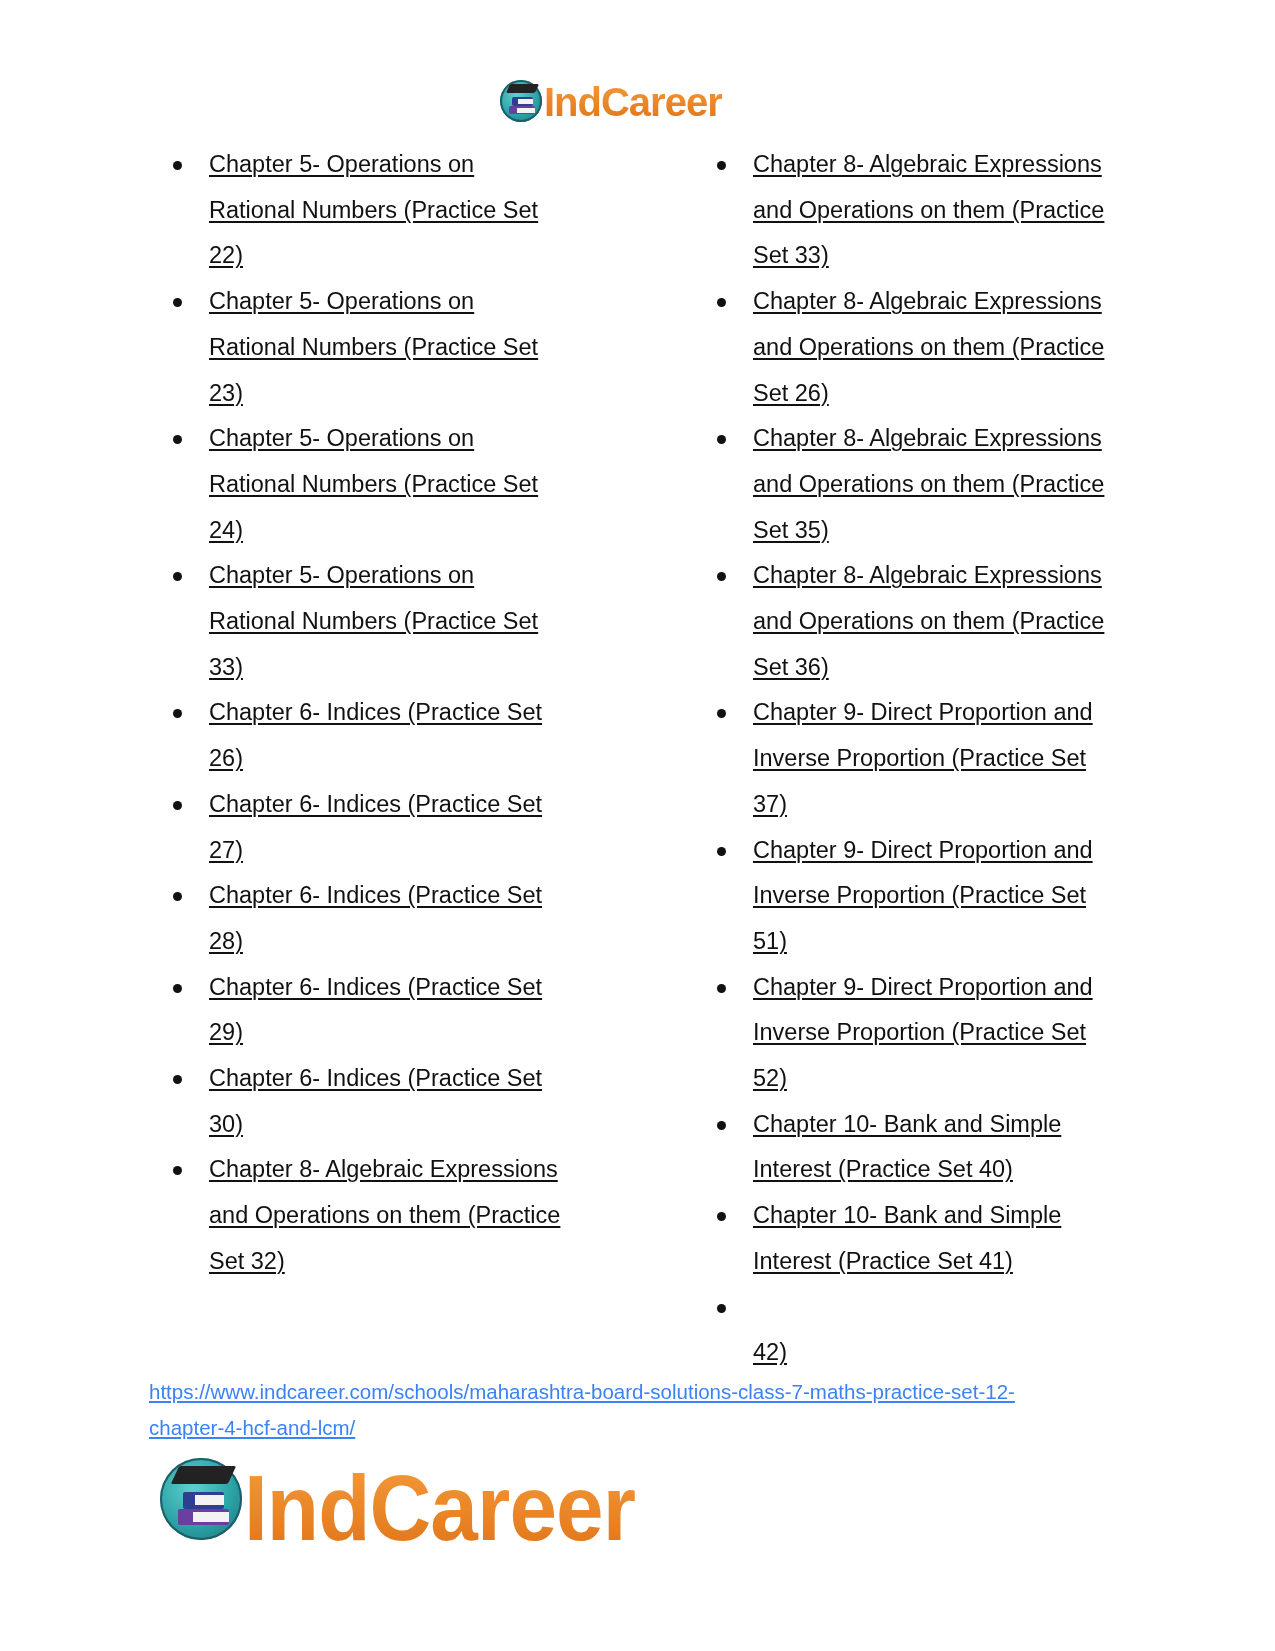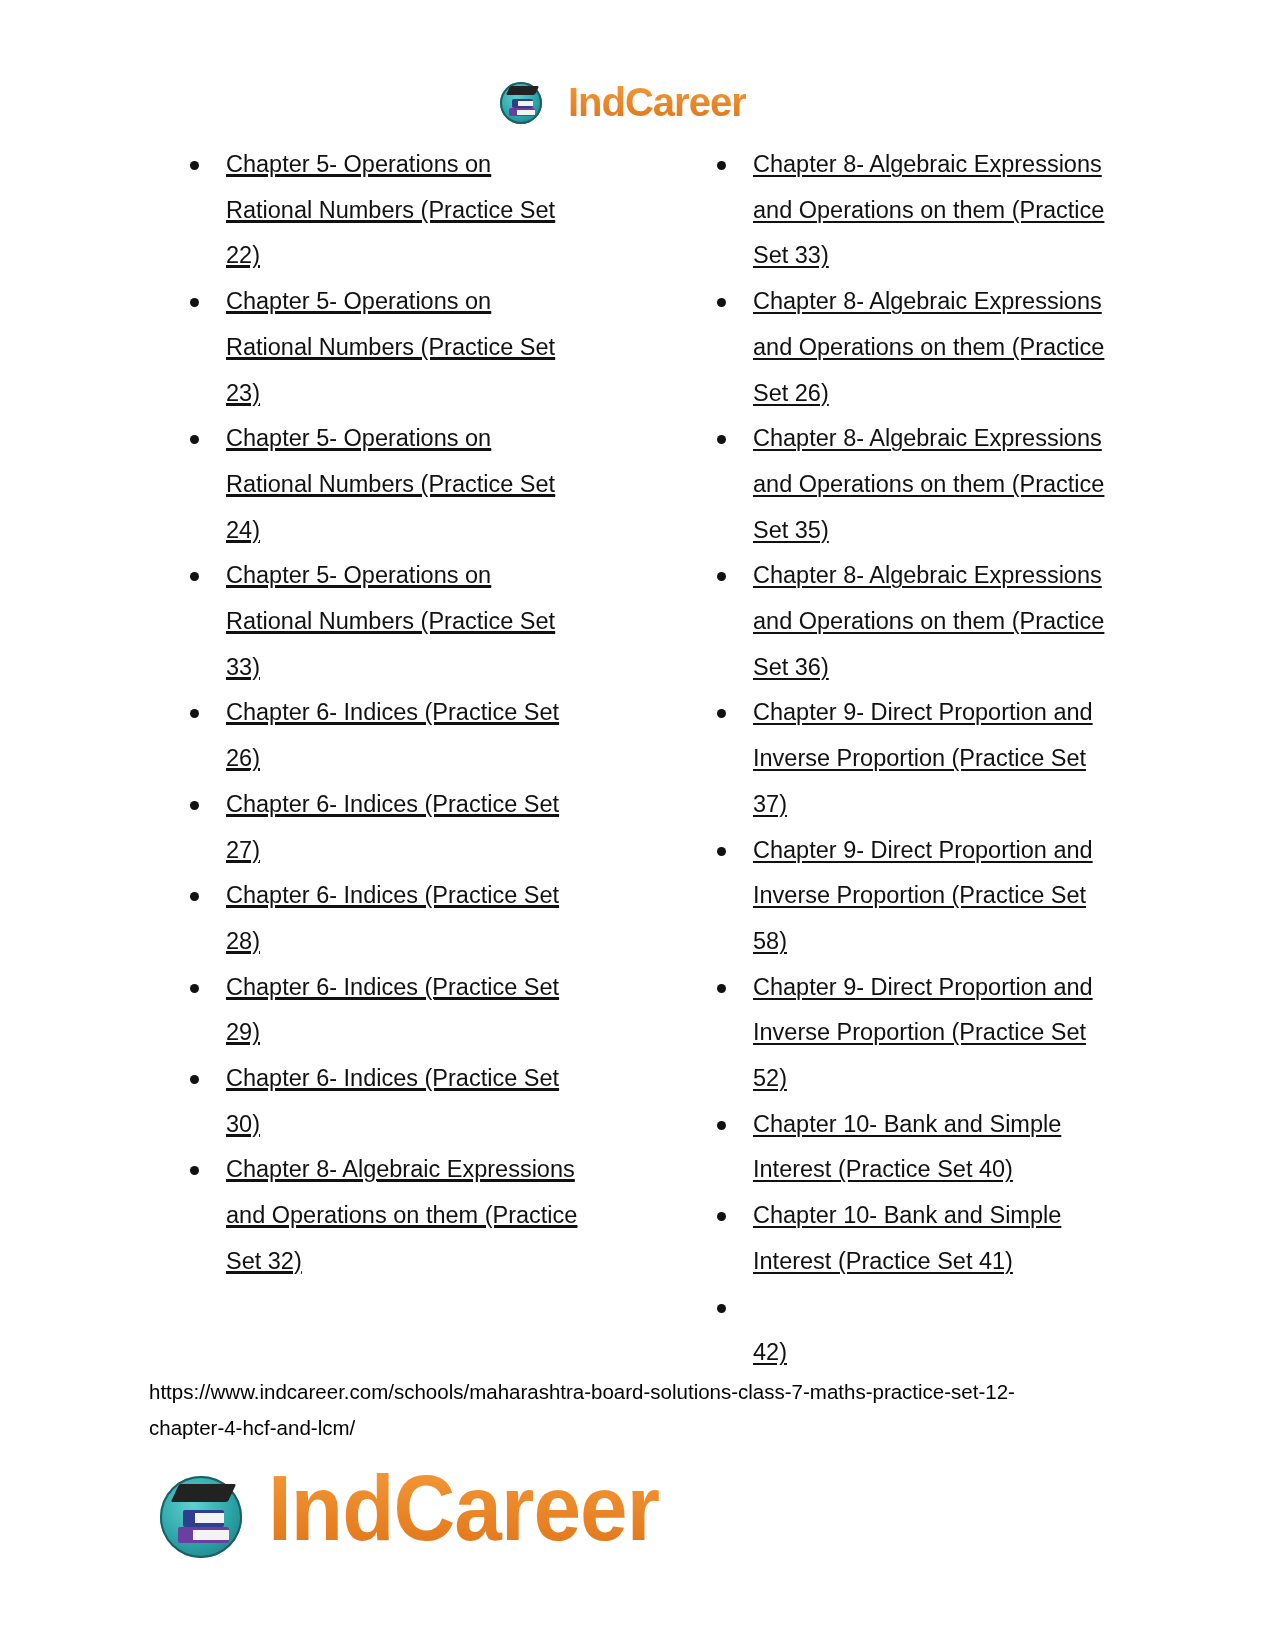--- a/index.html
+++ b/index.html
@@ -1,46 +1,46 @@
 <!DOCTYPE html>
 <html><head>
 <meta charset="utf-8">
 <style>
   html, body { margin: 0; padding: 0; background: #ffffff; }
   body { width: 1275px; height: 1651px; position: relative; overflow: hidden;
          font-family: "Liberation Sans", sans-serif; color: #111; }
-  .logo { position: absolute; display: flex; align-items: flex-end; gap: 24px; }
+  .logo { position: absolute; display: flex; align-items: flex-start; }
   .logo .badge { position: relative; border-radius: 50%;
                  background: radial-gradient(circle at 40% 35%, #5fd0cf 0%, #2aa3a6 55%, #1d6f78 100%);
                  box-shadow: inset 0 0 0 2px #1e5e66; }
   .logo .books { position: absolute; left: 22%; bottom: 18%; width: 62%; height: 45%; }
   .logo .books .b1 { position: absolute; left: 0; bottom: 0; width: 100%; height: 45%; background: #6b3fa0; border-radius: 2px; }
   .logo .books .b1::after { content: ""; position: absolute; right: 0; top: 20%; width: 70%; height: 60%; background: #f3f3f3; }
   .logo .books .b2 { position: absolute; left: 10%; bottom: 45%; width: 80%; height: 45%; background: #2e3f8f; border-radius: 2px; }
   .logo .books .b2::after { content: ""; position: absolute; right: 0; top: 20%; width: 70%; height: 60%; background: #f3f3f3; }
   .logo .cap { position: absolute; left: 18%; top: 10%; width: 70%; height: 22%; background: #222; transform: skewX(-25deg); border-radius: 2px; }
   .logo .word { font-family: "Liberation Sans", sans-serif; font-weight: bold;
                 background: linear-gradient(#f59b3a, #e07418); -webkit-background-clip: text; background-clip: text;
                 color: #e67e22; -webkit-text-fill-color: transparent; letter-spacing: -1px; }
   #logo-top { left: 500px; top: 80px; height: 44px; }
   #logo-top .badge { width: 42px; height: 42px; }
   #logo-top .word { font-size: 40px; line-height: 44px; margin-left: 2px; }
   #logo-bottom { left: 160px; top: 1458px; height: 100px; }
   #logo-bottom .badge { width: 82px; height: 82px; }
   #logo-bottom .word { font-size: 92px; line-height: 100px; margin-left: 2px; transform: scaleX(0.93); transform-origin: left center; }
 
   .col { position: absolute; top: 142px; margin: 0; padding: 0; list-style: none; }
-  #col-left { left: 186px; width: 420px; text-decoration: underline; }
+  #col-left { left: 169px; width: 420px; }
   #col-right { left: 713px; width: 420px; }
   .item { position: relative; padding-left: 40px; font-size: 23.5px; line-height: 45.7px; }
   .item .dot { position: absolute; left: 4px; top: 19px; width: 9px; height: 9px; border-radius: 50%; background: #111; }
   .item a { color: #111; text-decoration: underline; text-underline-offset: 3px; text-decoration-thickness: 1.5px; }
 
   #source-link { position: absolute; left: 149px; top: 1374px; width: 1000px; font-size: 20.5px; line-height: 36px; }
-  #source-link a { color: #000000; text-underline-offset: 2px; word-break: break-all; }
+  #source-link a { color: #3b82f6; text-decoration: underline; text-underline-offset: 2px; word-break: break-all; }
 </style>
 </head>
 <body>
 
 <div class="logo" id="logo-top">
   <div class="badge">
     <div class="books">
         <div class="b1"></div>
         <div class="b2"></div>
       </div>
@@ -60,21 +60,21 @@
     <li class="item"><span class="dot"></span><a><span>Chapter 6- Indices (Practice Set</span><br><span>29)</span></a></li>
     <li class="item"><span class="dot"></span><a><span>Chapter 6- Indices (Practice Set</span><br><span>30)</span></a></li>
     <li class="item"><span class="dot"></span><a><span>Chapter 8- Algebraic Expressions</span><br><span>and Operations on them (Practice</span><br><span>Set 32)</span></a></li>
   </ul>
 <ul class="col" id="col-right">
     <li class="item"><span class="dot"></span><a><span>Chapter 8- Algebraic Expressions</span><br><span>and Operations on them (Practice</span><br><span>Set 33)</span></a></li>
     <li class="item"><span class="dot"></span><a><span>Chapter 8- Algebraic Expressions</span><br><span>and Operations on them (Practice</span><br><span>Set 26)</span></a></li>
     <li class="item"><span class="dot"></span><a><span>Chapter 8- Algebraic Expressions</span><br><span>and Operations on them (Practice</span><br><span>Set 35)</span></a></li>
     <li class="item"><span class="dot"></span><a><span>Chapter 8- Algebraic Expressions</span><br><span>and Operations on them (Practice</span><br><span>Set 36)</span></a></li>
     <li class="item"><span class="dot"></span><a><span>Chapter 9- Direct Proportion and</span><br><span>Inverse Proportion (Practice Set</span><br><span>37)</span></a></li>
-    <li class="item"><span class="dot"></span><a><span>Chapter 9- Direct Proportion and</span><br><span>Inverse Proportion (Practice Set</span><br><span>58)</span></a></li>
+    <li class="item"><span class="dot"></span><a><span>Chapter 9- Direct Proportion and</span><br><span>Inverse Proportion (Practice Set</span><br><span>51)</span></a></li>
     <li class="item"><span class="dot"></span><a><span>Chapter 9- Direct Proportion and</span><br><span>Inverse Proportion (Practice Set</span><br><span>52)</span></a></li>
     <li class="item"><span class="dot"></span><a><span>Chapter 10- Bank and Simple</span><br><span>Interest (Practice Set 40)</span></a></li>
     <li class="item"><span class="dot"></span><a><span>Chapter 10- Bank and Simple</span><br><span>Interest (Practice Set 41)</span></a></li>
     <li class="item"><span class="dot"></span><a><br><span>42)</span></a></li>
   </ul>
 
 <div id="source-link">
   <a>
     <span>https://www.indcareer.com/schools/maharashtra-board-solutions-class-7-maths-practice-set-12-</span><br>
     <span>chapter-4-hcf-and-lcm/</span>

